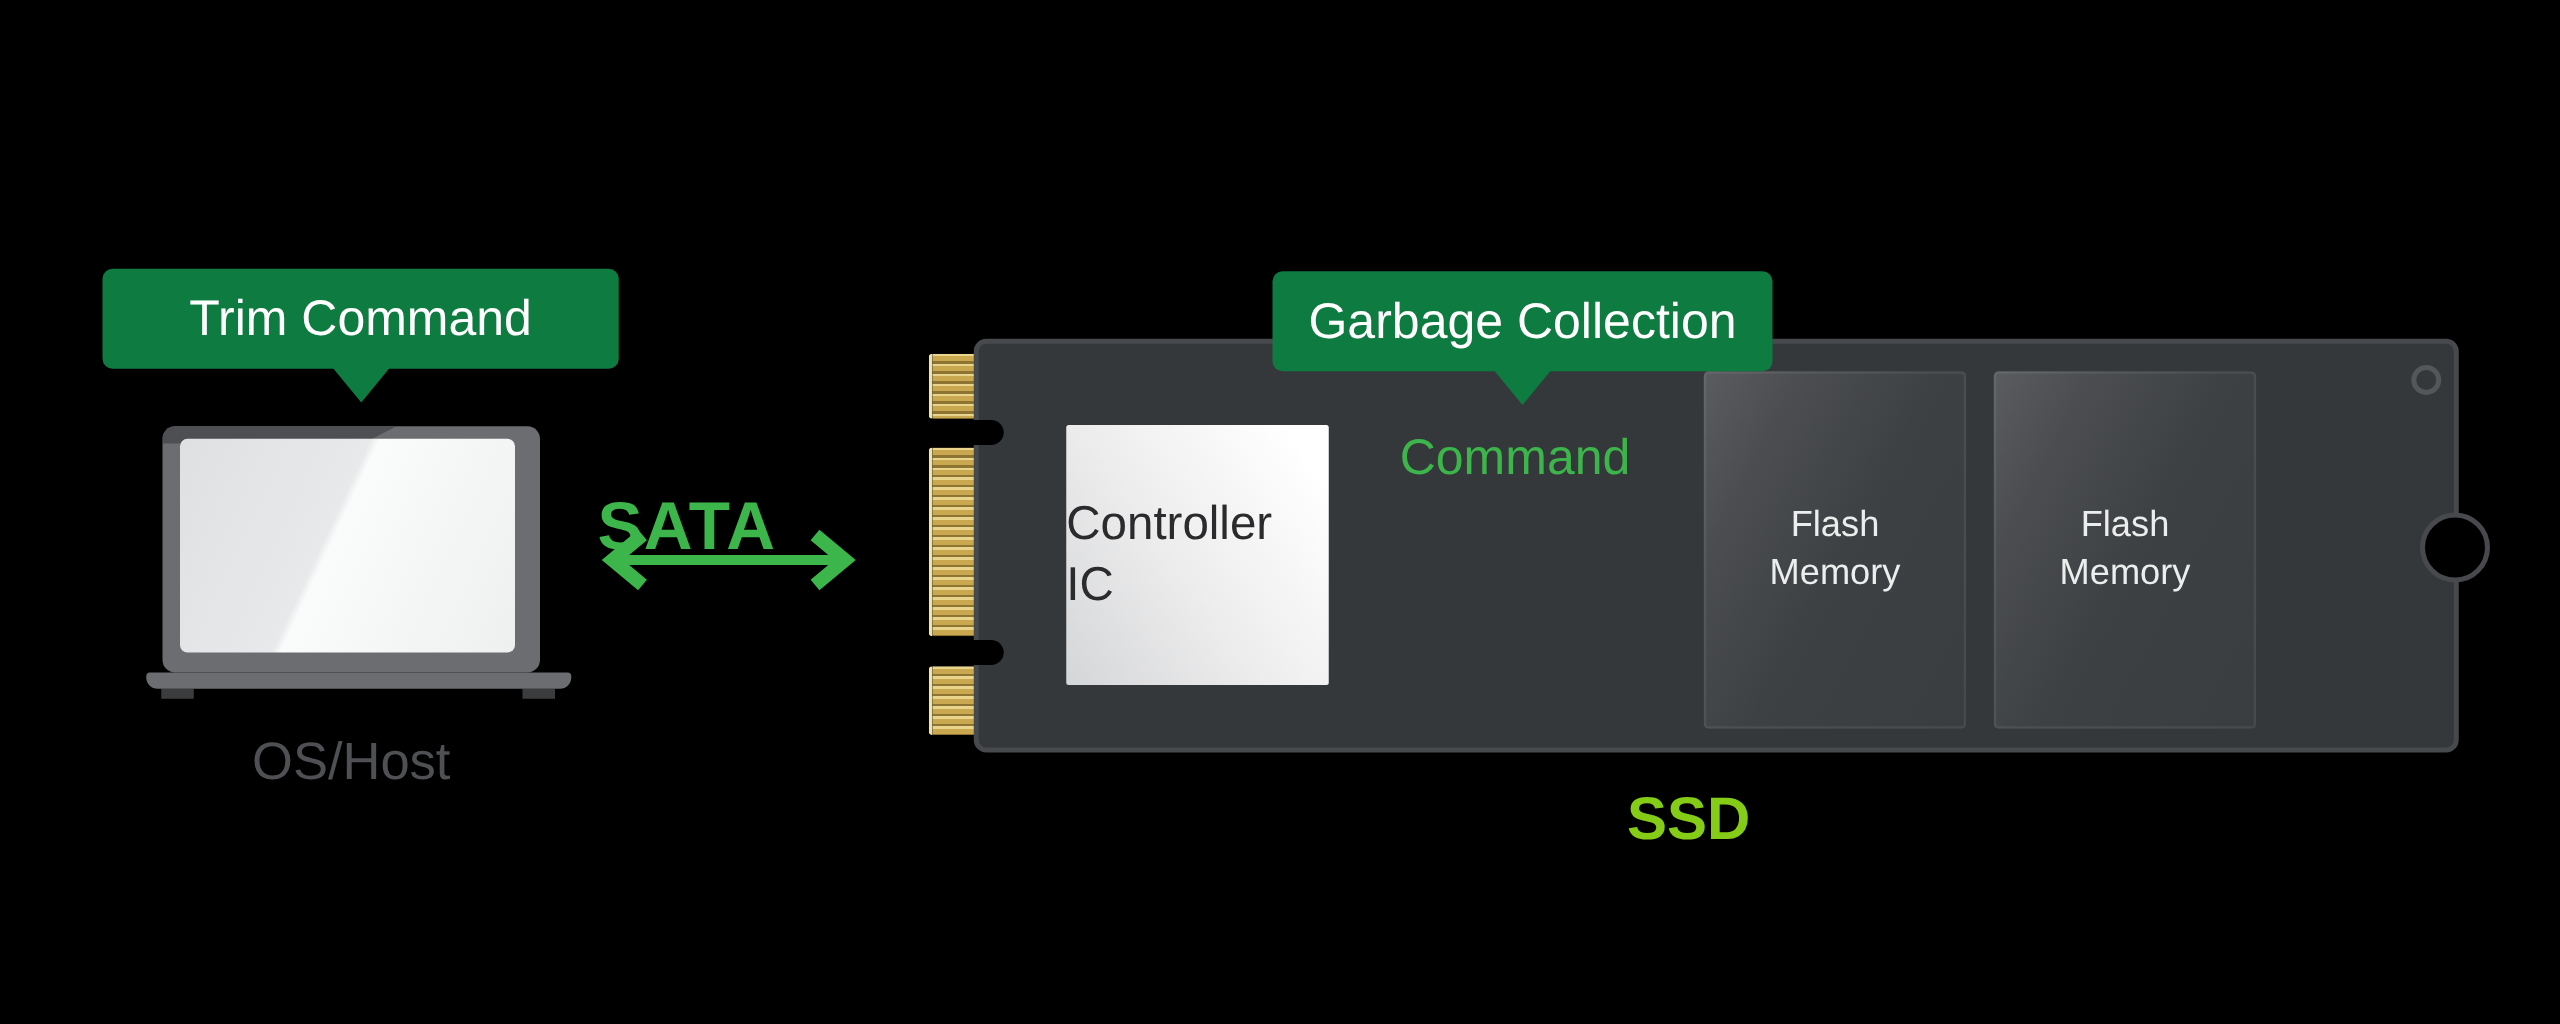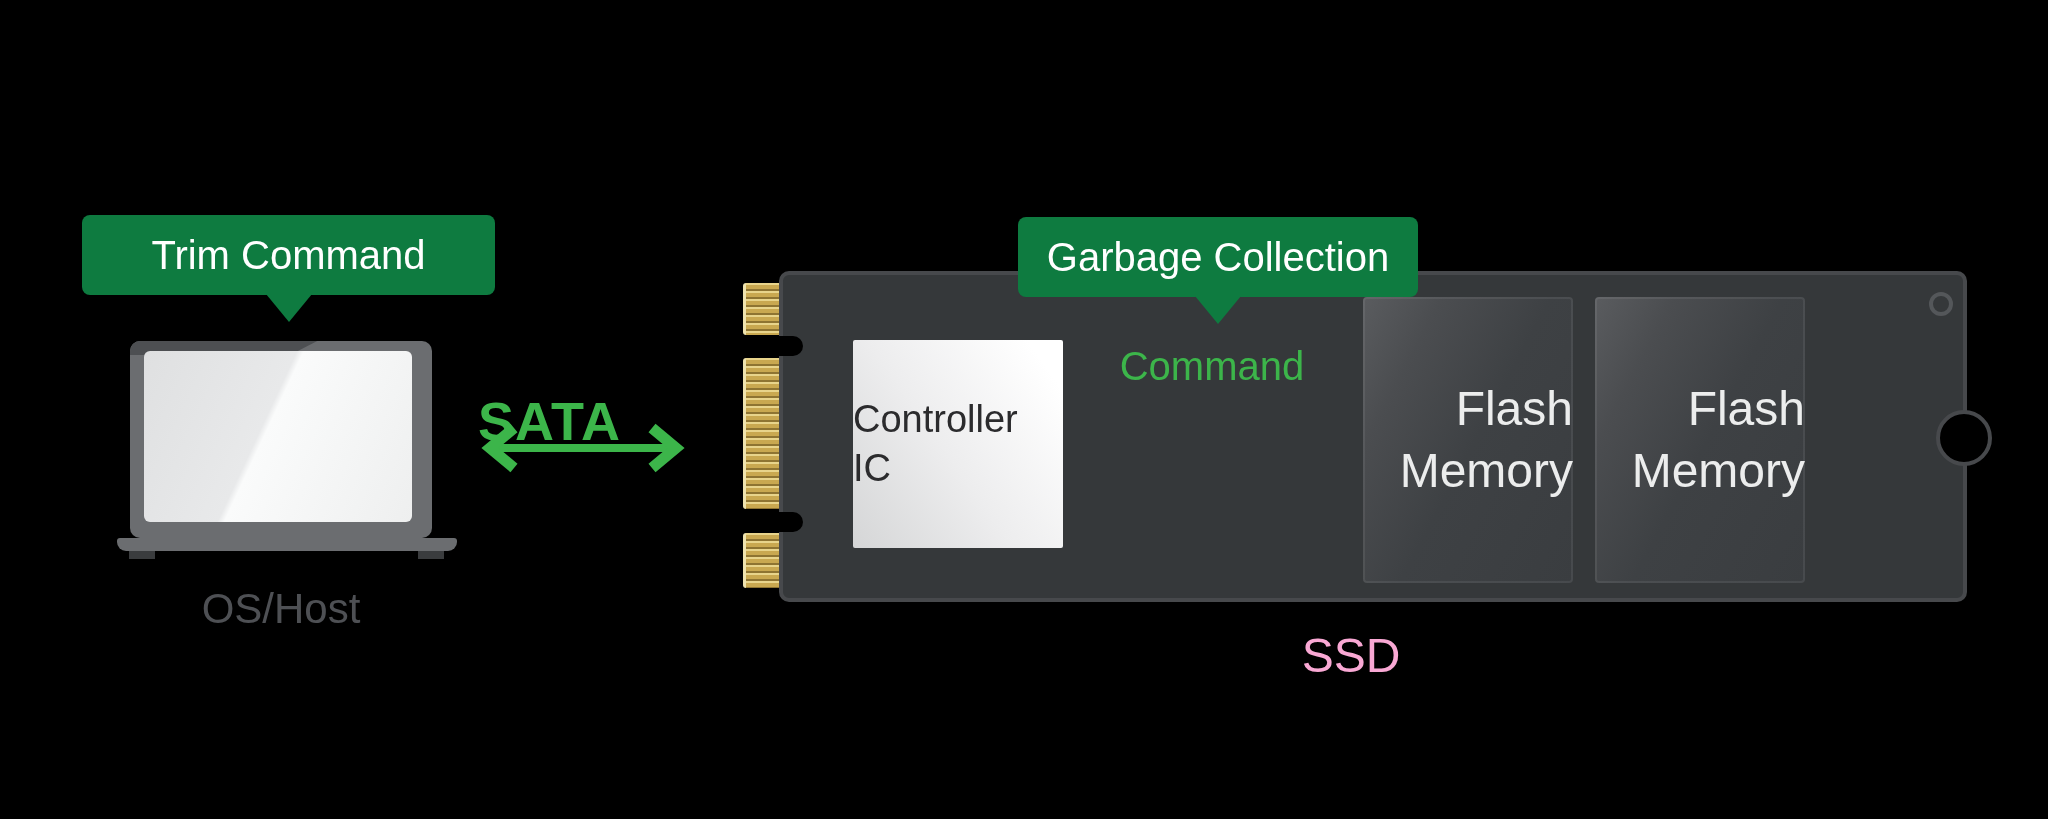--- a/index.html
+++ b/index.html
@@ -26,21 +26,21 @@
        background:linear-gradient(115deg,#DFE0E1 0%,#E8E9EA 44%,#FAFBFB 46%,#EEEFEF 100%);
        z-index:2;}
   .base{position:absolute;left:117px;top:538px;width:340px;height:13px;
        background:#6B6D70;border-radius:3px 3px 9px 9px;z-index:2;}
   .foot{position:absolute;top:551px;width:26px;height:8px;background:#3A3C3E;z-index:1;}
   .foot-l{left:129px;} .foot-r{left:418px;}
 
   
   .gray-label{position:absolute;color:#4E5054;text-align:center;}
   .label-oshost{left:130px;top:585px;width:302px;font-size:42px;}
-  .label-ssd{left:1251px;top:628px;width:200px;font-size:48px;font-weight:normal;color:#f9a8d4;}
+  .label-ssd{left:1251px;top:628px;width:200px;font-size:48px;font-weight:bold;color:#84cc16;}
 
   
   .sata-label{position:absolute;left:478px;top:390px;width:210px;text-align:left;
        color:#3CB54A;font-size:54px;font-weight:bold;letter-spacing:1px;}
   .arrow-svg{position:absolute;}
   .sata-arrow{left:478px;top:422px;}
   .command-arrow{left:1110px;top:381px;}
   .dataio-arrow{left:1106px;top:509px;}
 
   
@@ -63,22 +63,22 @@
        justify-content:center;font-size:38px;color:#2B2B2D;line-height:1.28;z-index:2;}
 
   .flow-label{position:absolute;width:220px;text-align:center;color:#3CB54A;
        font-size:40px;z-index:2;}
   .label-command{left:1102px;top:344px;}
   .label-dataio{left:1102px;top:472px;}
 
   .chip{position:absolute;top:297px;width:210px;height:286px;border-radius:4px;
        background:linear-gradient(118deg,#5A5C5F 0%,#4B4D50 22%,#3E4144 52%,#3A3D40 100%);
        box-shadow:inset 0 0 0 2px rgba(255,255,255,0.07);
-       display:flex;flex-direction:column;align-items:flex-end;justify-content:center;
-       font-size:48px;color:#ECEDED;line-height:1.3;z-index:2;}
+       display:flex;flex-direction:column;align-items:center;justify-content:center;
+       font-size:29px;color:#ECEDED;line-height:1.3;z-index:2;}
   .chip-1{left:1363px;} .chip-2{left:1595px;}
 
   .screw-hole{position:absolute;left:1929px;top:292px;width:24px;height:24px;
        border-radius:50%;border:4px solid #54575A;box-sizing:border-box;z-index:2;}
   .edge-notch{position:absolute;left:1936px;top:410px;width:56px;height:56px;
        border-radius:50%;background:#000;border:4px solid #47494C;
        box-sizing:border-box;z-index:2;}
 </style>
 </head>
 <body>

